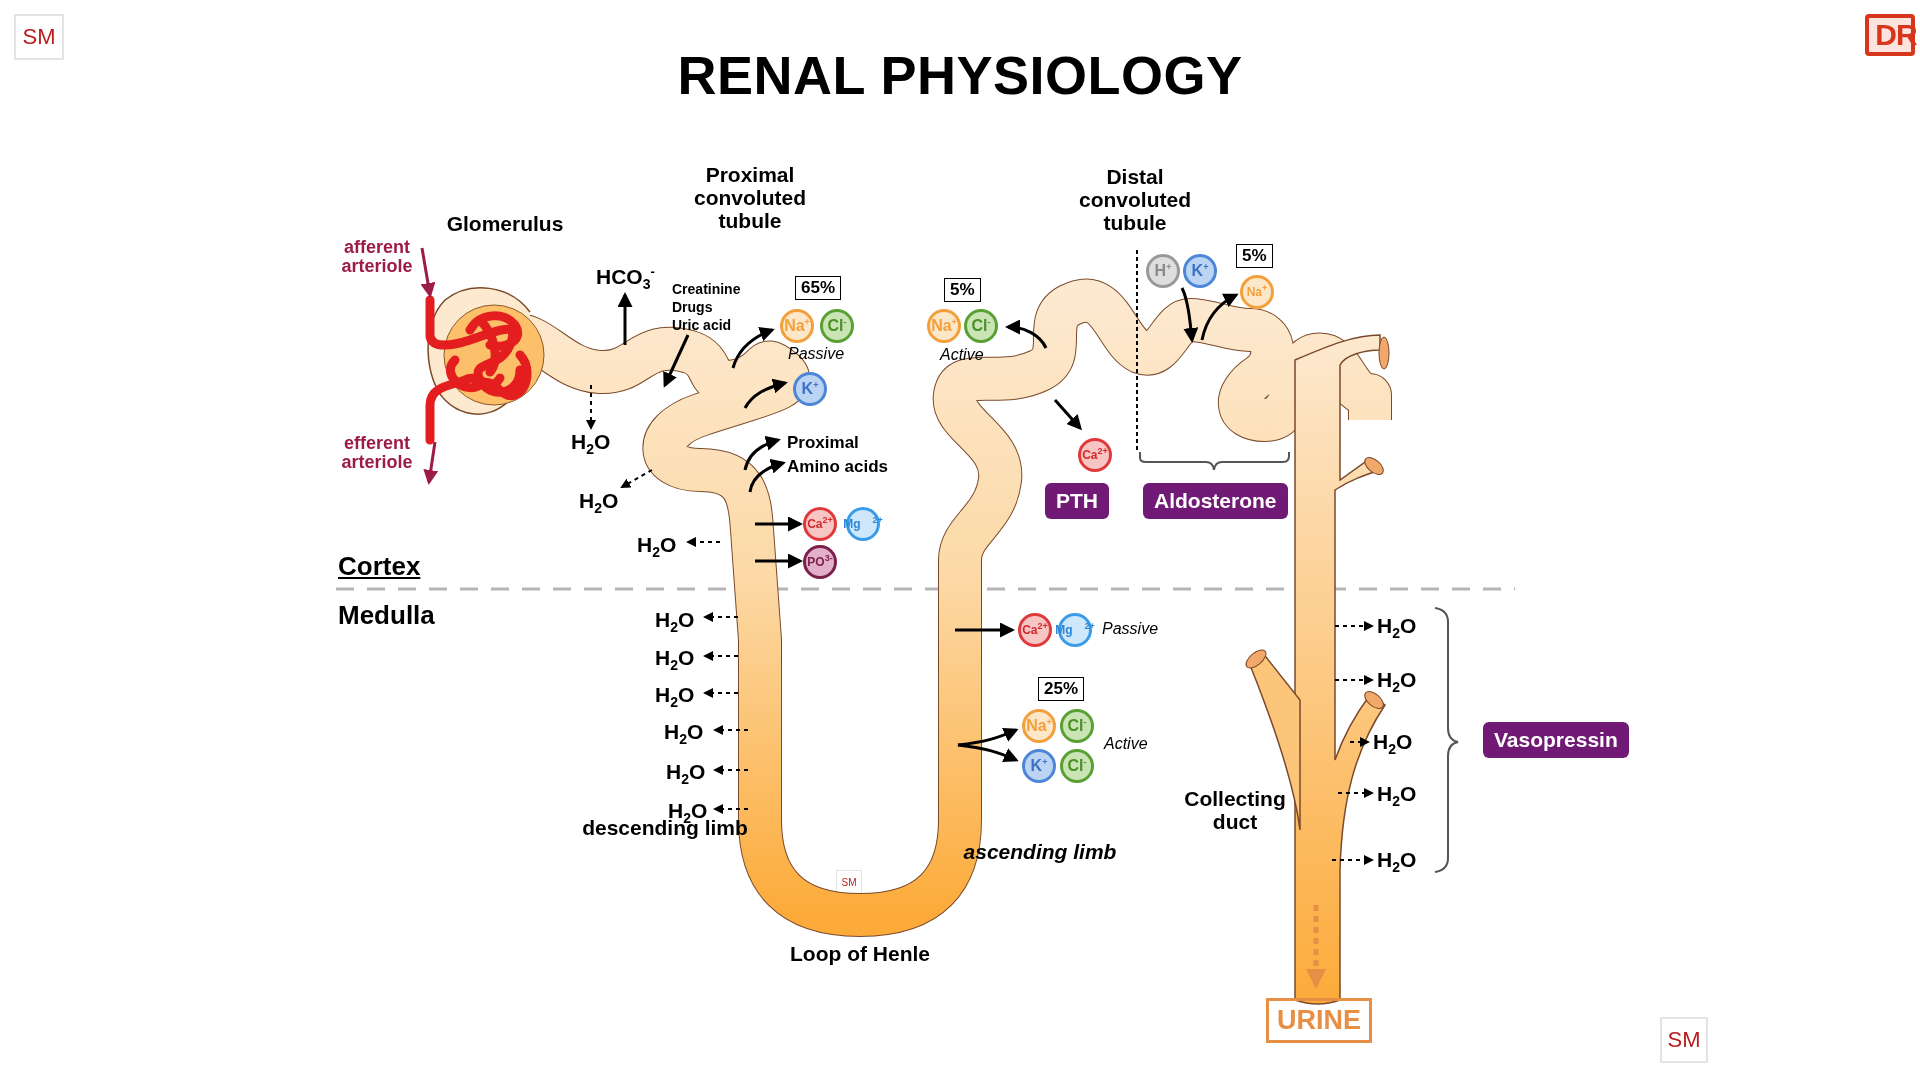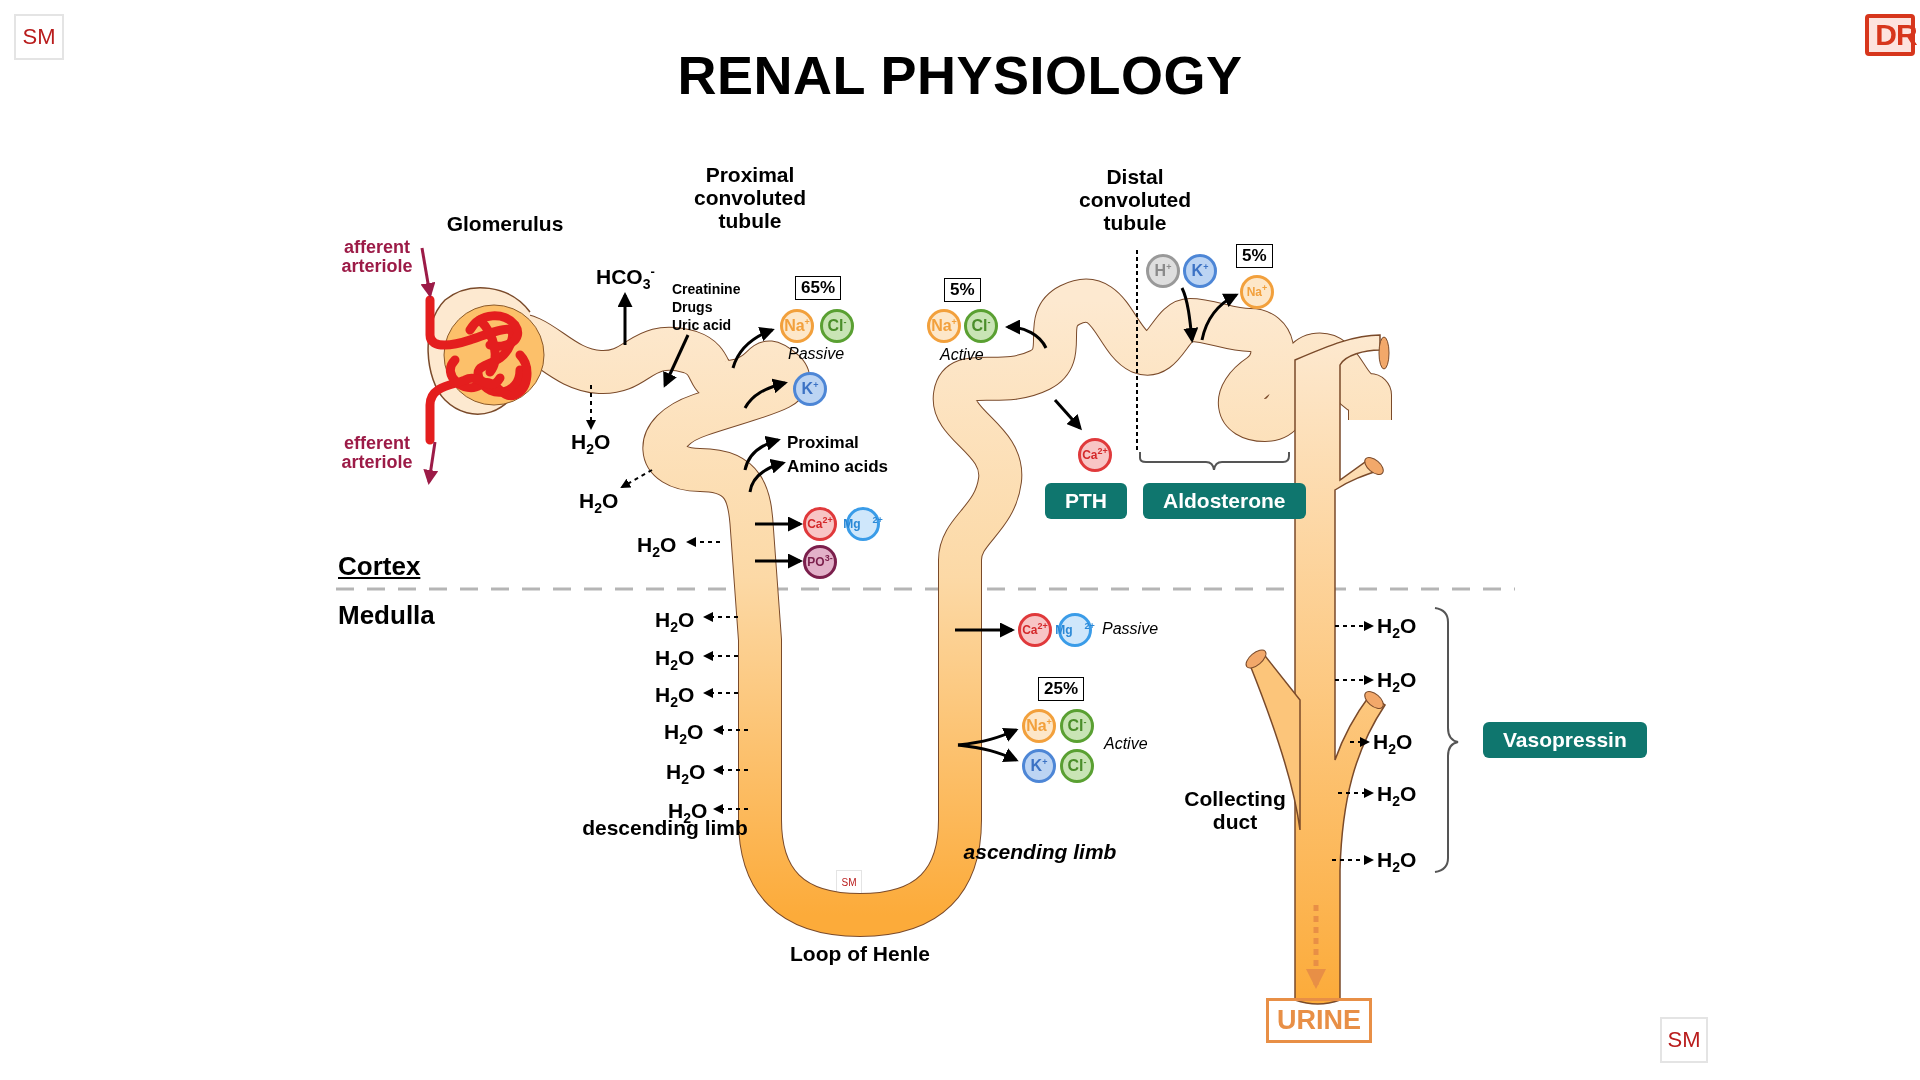--- a/index.html
+++ b/index.html
@@ -9,21 +9,21 @@
   .wm-sm{border:2px solid #e4e4e4;color:#b91c1c;font-size:22px;display:flex;align-items:center;justify-content:center;box-sizing:border-box;}
   .dr-logo{left:1865px;top:14px;width:50px;height:42px;border:4px solid #d7361c;background:#fde3de;color:#d7361c;font-weight:bold;font-size:30px;border-radius:4px;box-sizing:border-box;display:flex;align-items:center;justify-content:center;letter-spacing:-1px;padding-left:12px;}
   .lbl{font-weight:bold;font-size:21px;text-align:center;line-height:23px;}
   .small{font-weight:bold;font-size:14px;line-height:18px;}
   .ital{font-style:italic;font-size:16px;}
   .zone{font-weight:bold;font-size:26px;}
   .arteriole{color:#9c1b47;font-weight:bold;font-size:18px;line-height:19px;text-align:center;}
   .h2o{font-weight:bold;font-size:21px;}
   .h2o sub{font-size:14px;}
   .pct{border:1.5px solid #000;background:#fff;font-weight:bold;font-size:17px;padding:1px 5px;}
-  .hormone{background:#0f766e;color:#fff;font-weight:bold;font-size:21px;border-radius:6px;padding:6px 20px;}
+  .hormone{background:#701a75;color:#fff;font-weight:bold;font-size:21px;border-radius:6px;padding:6px 11px;}
   .urine{border:3px solid #e88f46;color:#e88f46;font-weight:bold;font-size:27px;padding:4px 8px;}
   .ion{width:34px;height:34px;border-radius:50%;box-sizing:border-box;border:3px solid;display:flex;align-items:center;justify-content:center;font-weight:bold;font-size:16px;}
   .ion.s{font-size:12px;}
   .ion sup{font-size:9px;margin-top:-8px;}
   .na{border-color:#f2a03c;background:#fde7c9;color:#f2a03c;}
   .cl{border-color:#5aa032;background:#c9e4b5;color:#4b8e2a;}
   .k{border-color:#4d86d6;background:#bcd4f3;color:#3c72c4;}
   .ca{border-color:#e0393b;background:#f8c5c5;color:#d4282a;}
   .mg{border-color:#3a9ce8;background:#cfe7fb;color:#2a88d6;gap:12px;}
   .po{border-color:#7b1f4c;background:#e2b1c9;color:#7b1f4c;}

